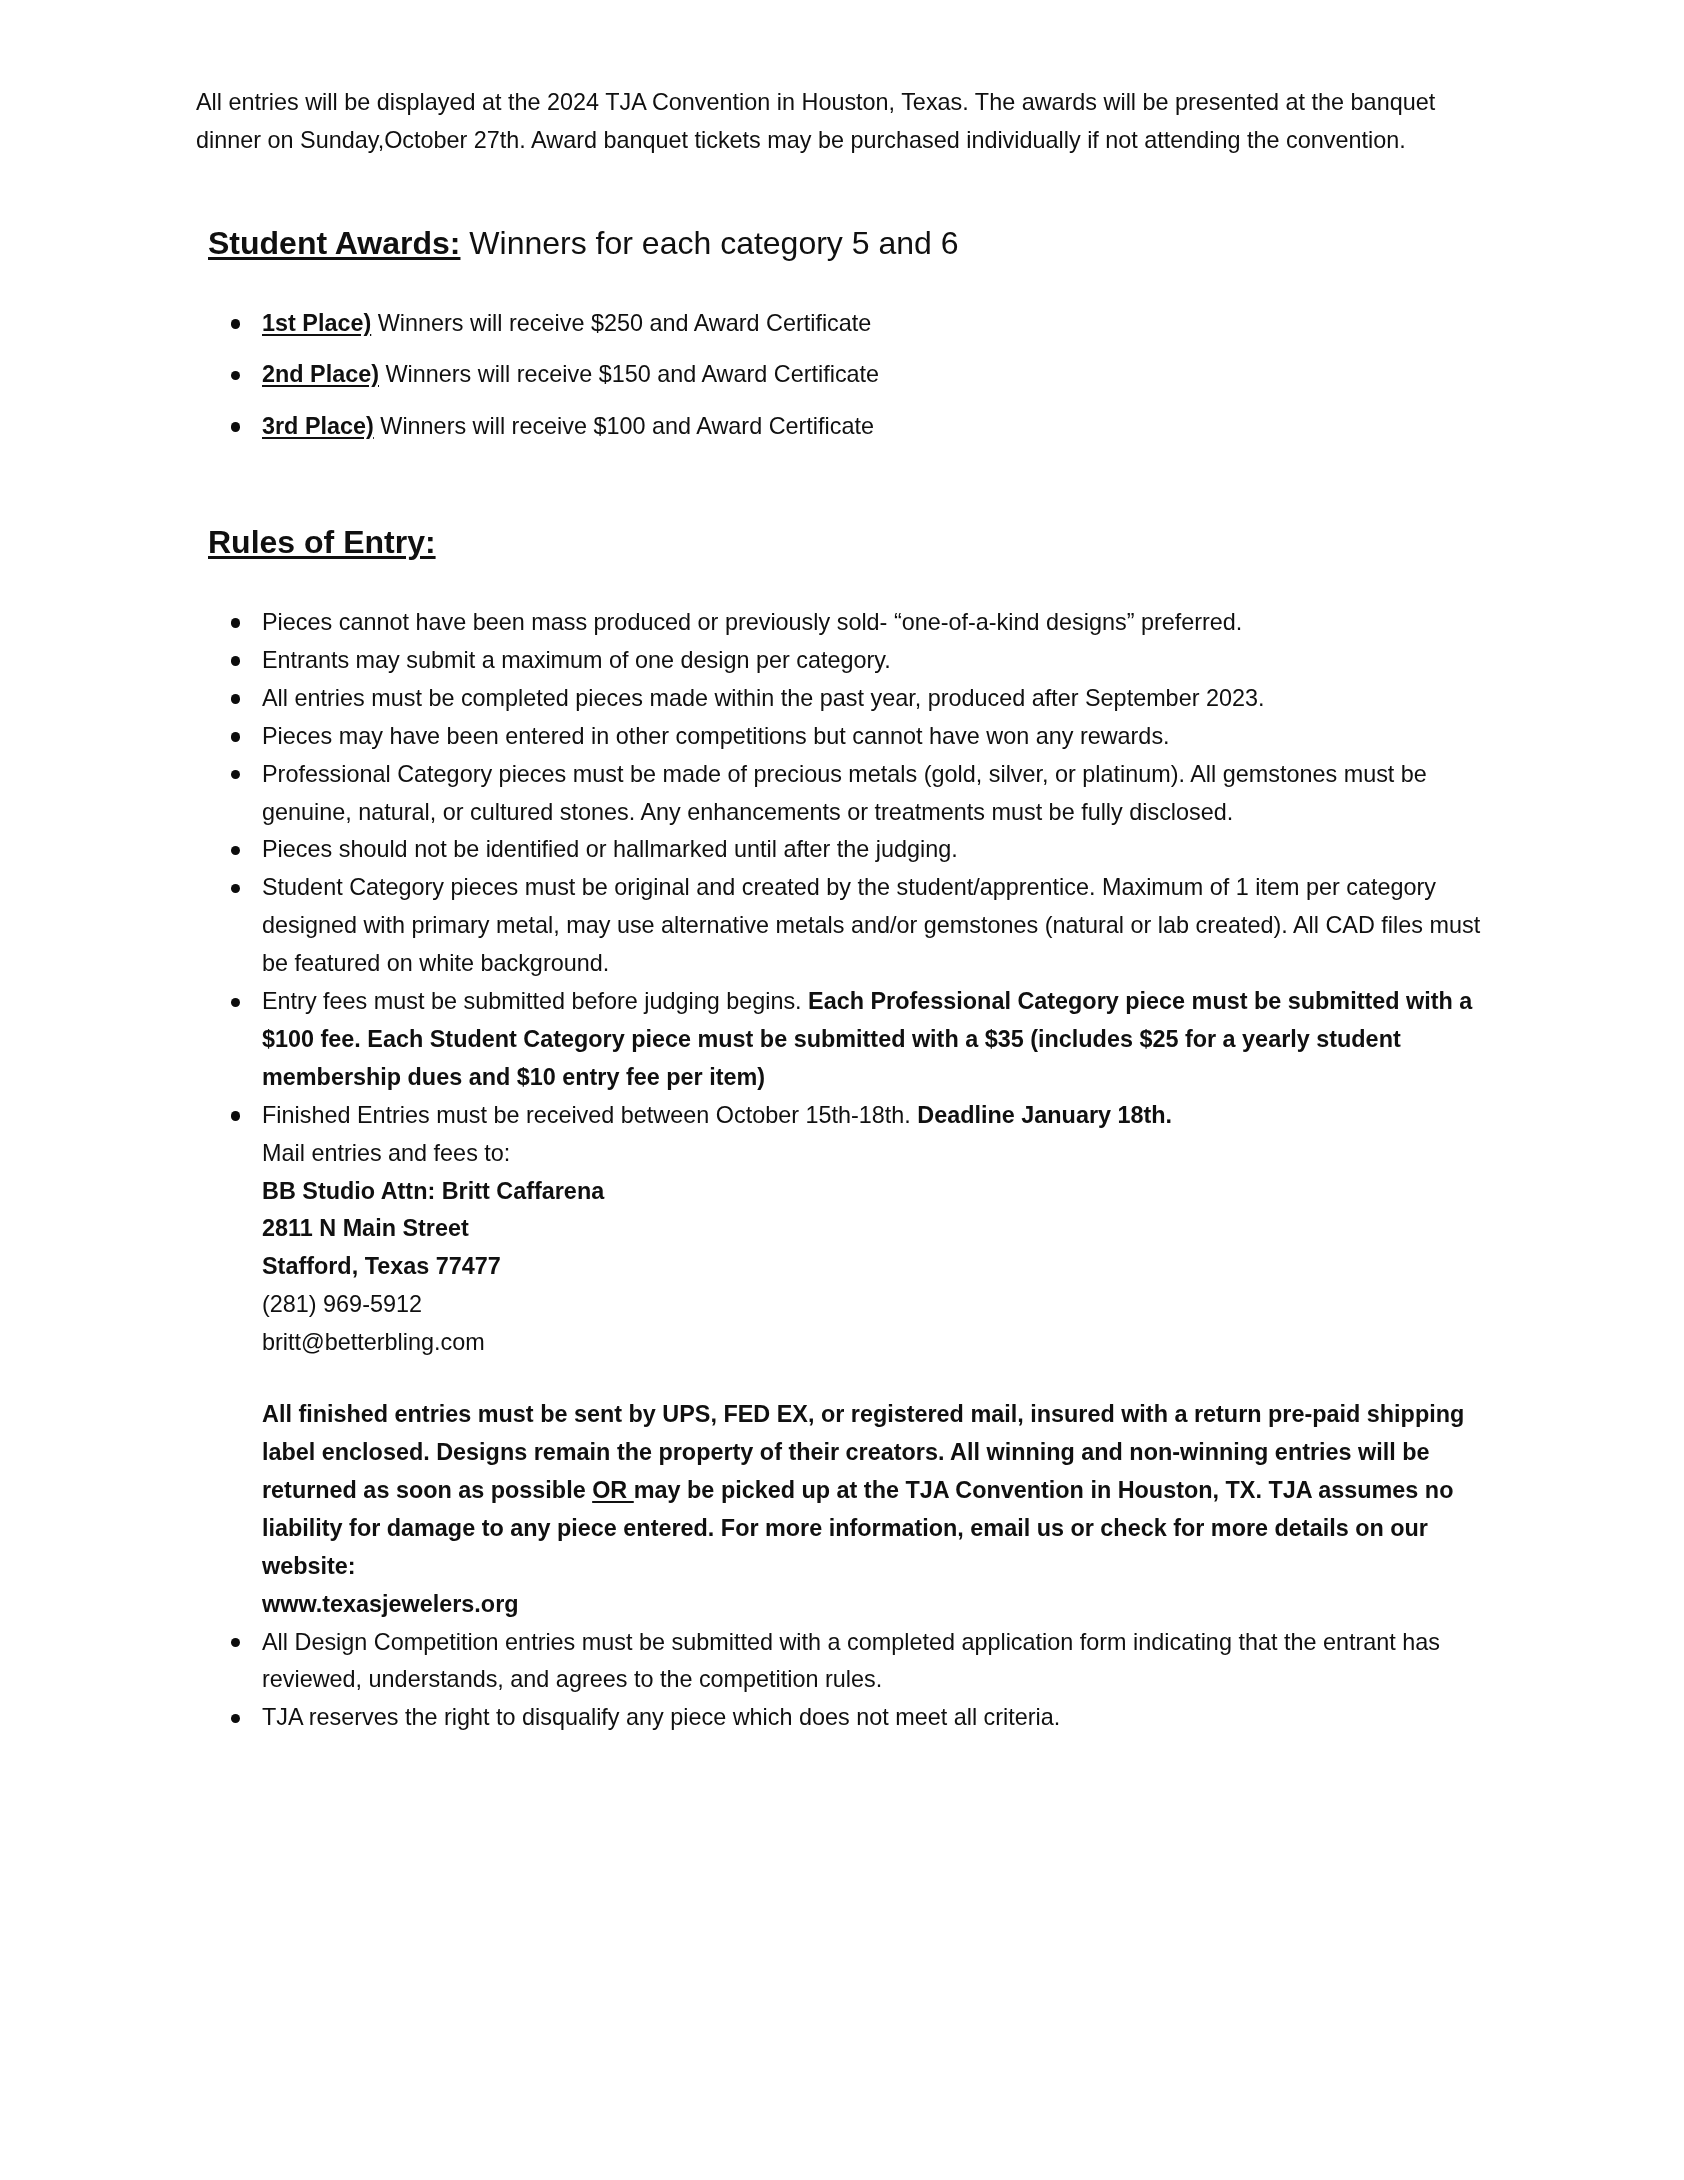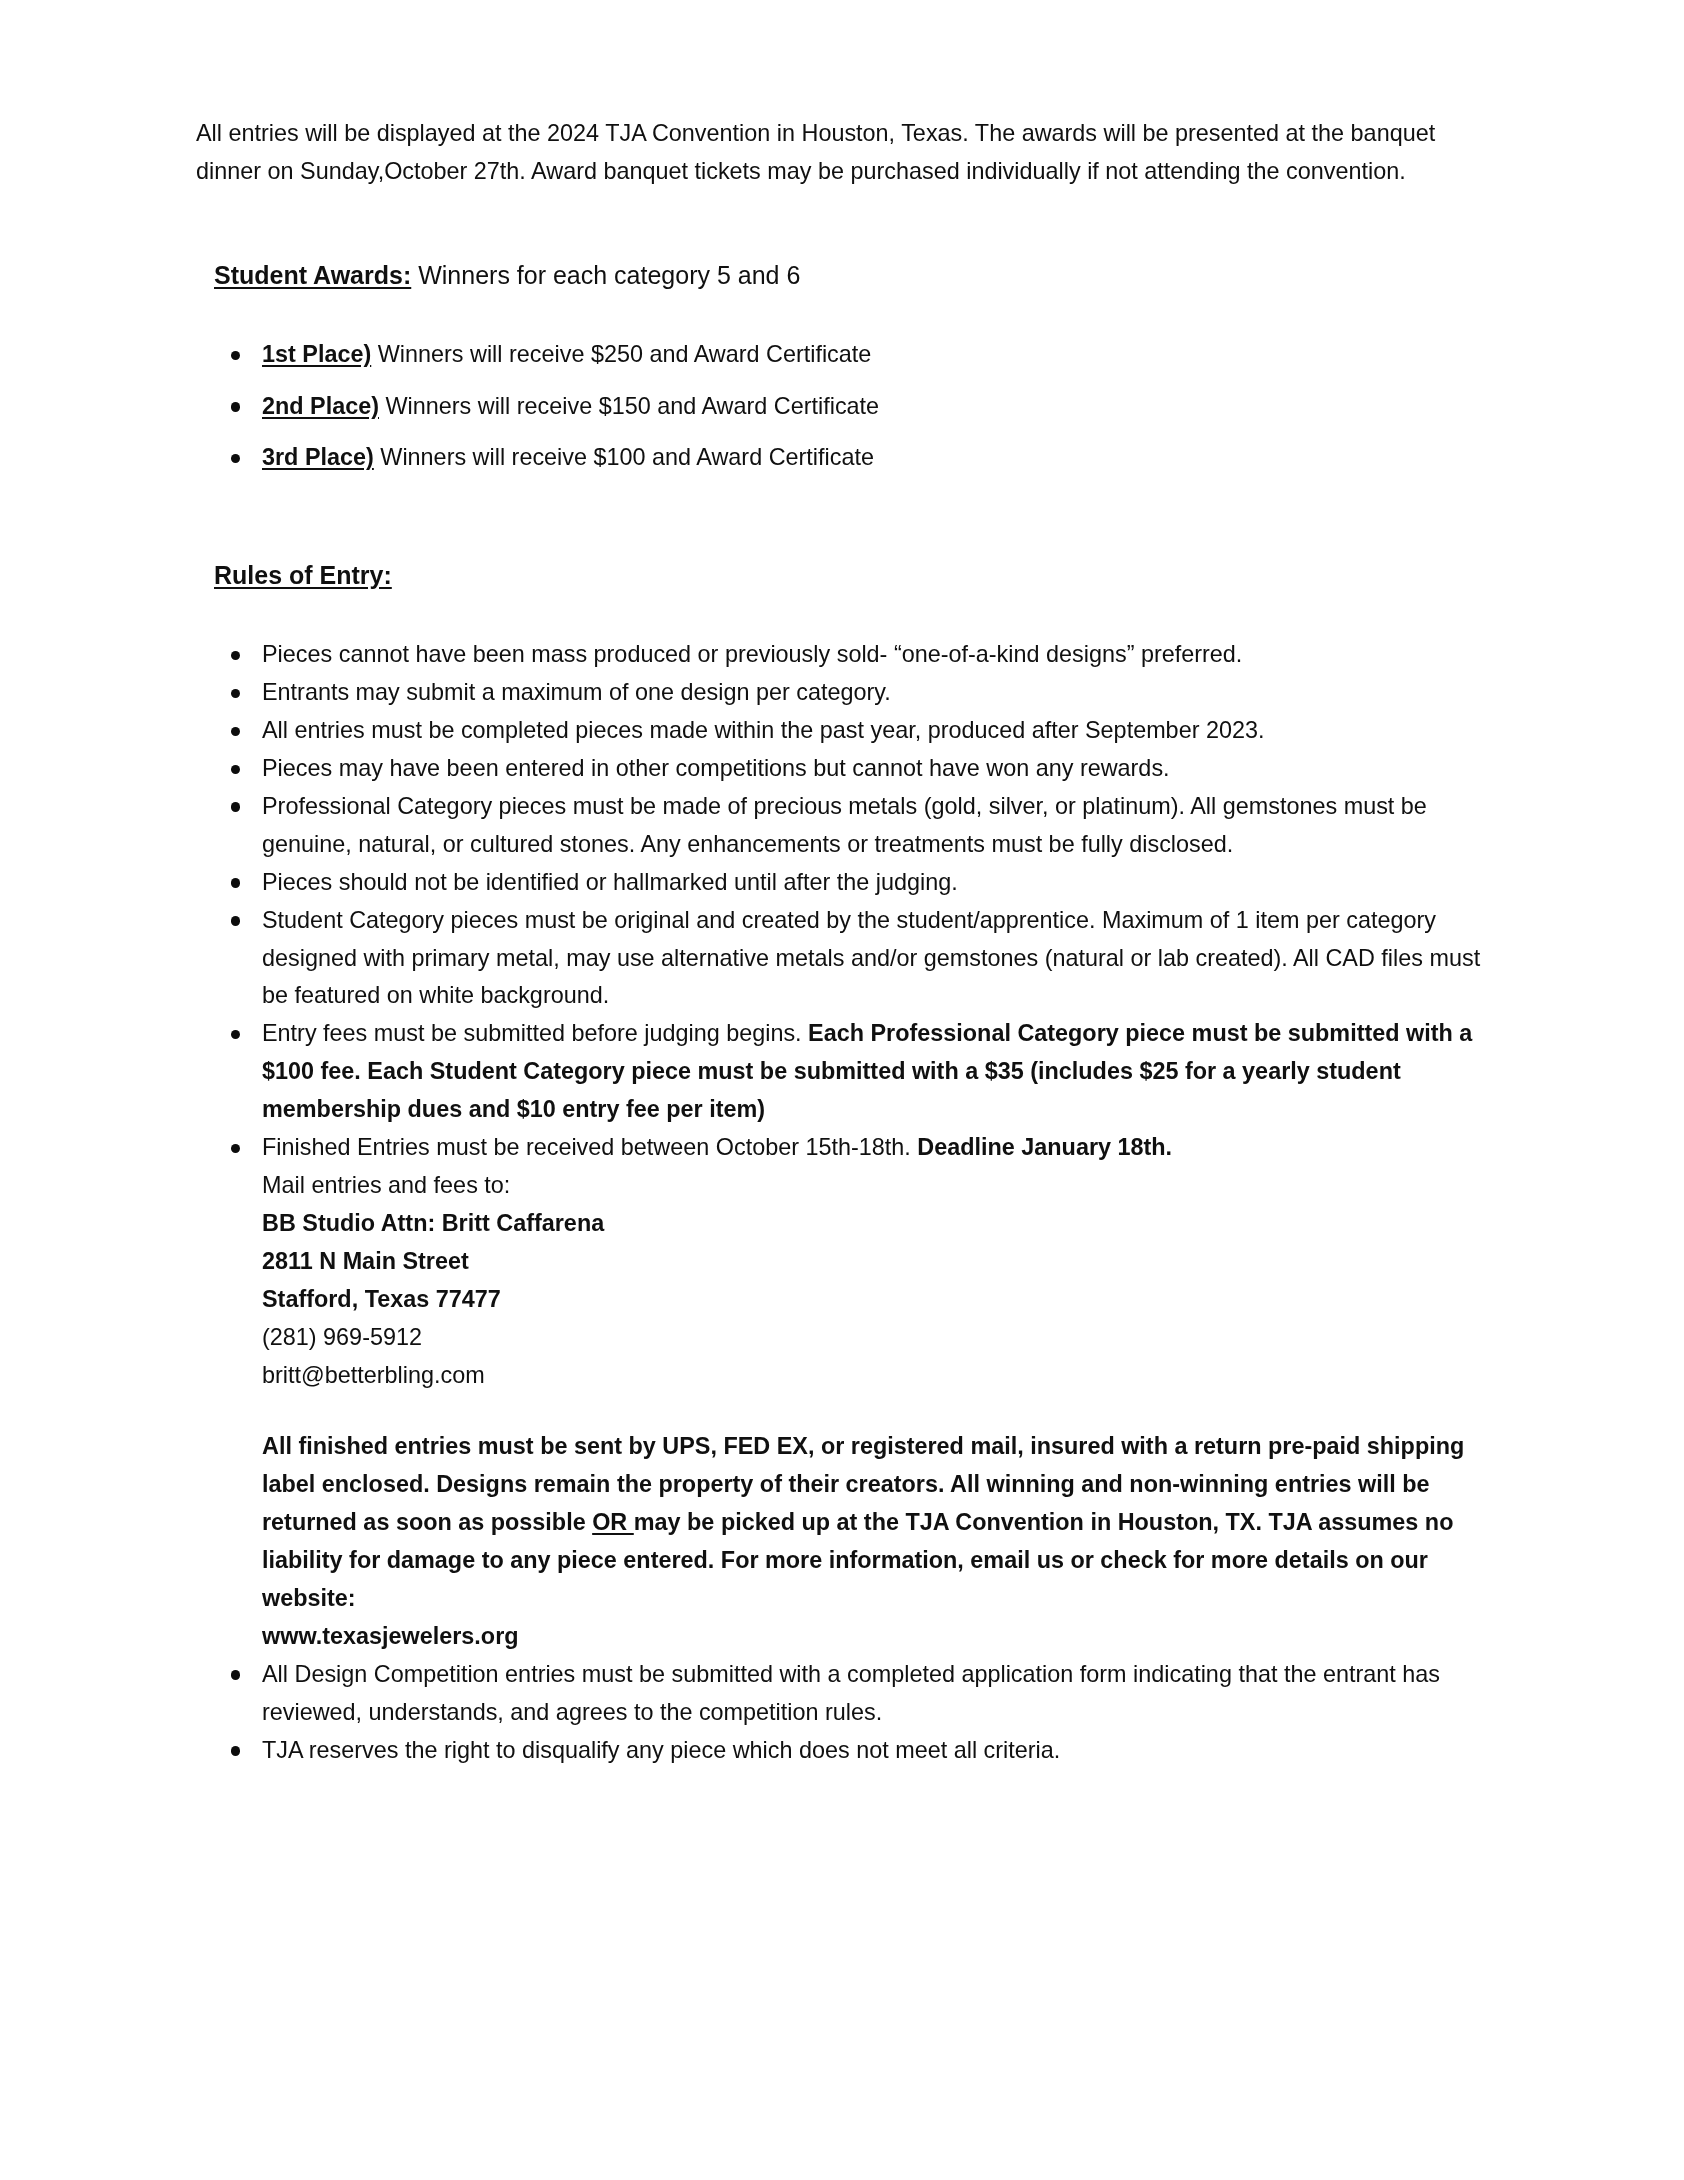--- a/index.html
+++ b/index.html
@@ -13,39 +13,39 @@
     font-family: "Liberation Sans", sans-serif;
     color: #000000;
     -webkit-font-smoothing: antialiased;
   }
   .page {
     position: relative;
     width: 1685px;
     height: 1917px;
     background: #ffffff;
     box-sizing: border-box;
-    padding: 115px 196px 0 196px;
+    padding: 84px 196px 0 196px;
   }
   .content {
     width: 1293px;
     font-size: 23.4px;
     line-height: 1.62;
     color: #101010;
   }
   p.para {
     margin: 0 0 0 0;
     text-align: left;
   }
   .spacer-lg { height: 46px; }
   .spacer-md { height: 34px; }
   .spacer-sm { height: 22px; }
 
   .section-head {
-    margin: 18px;
-    font-size: 25px;
+    margin: 12px;
+    font-size: 32px;
     line-height: 1.62;
   }
   .bu {
     font-weight: bold;
     text-decoration: underline;
     text-underline-offset: 2.6px;
   }
   .b { font-weight: bold; }
 
   ul.bullets {

